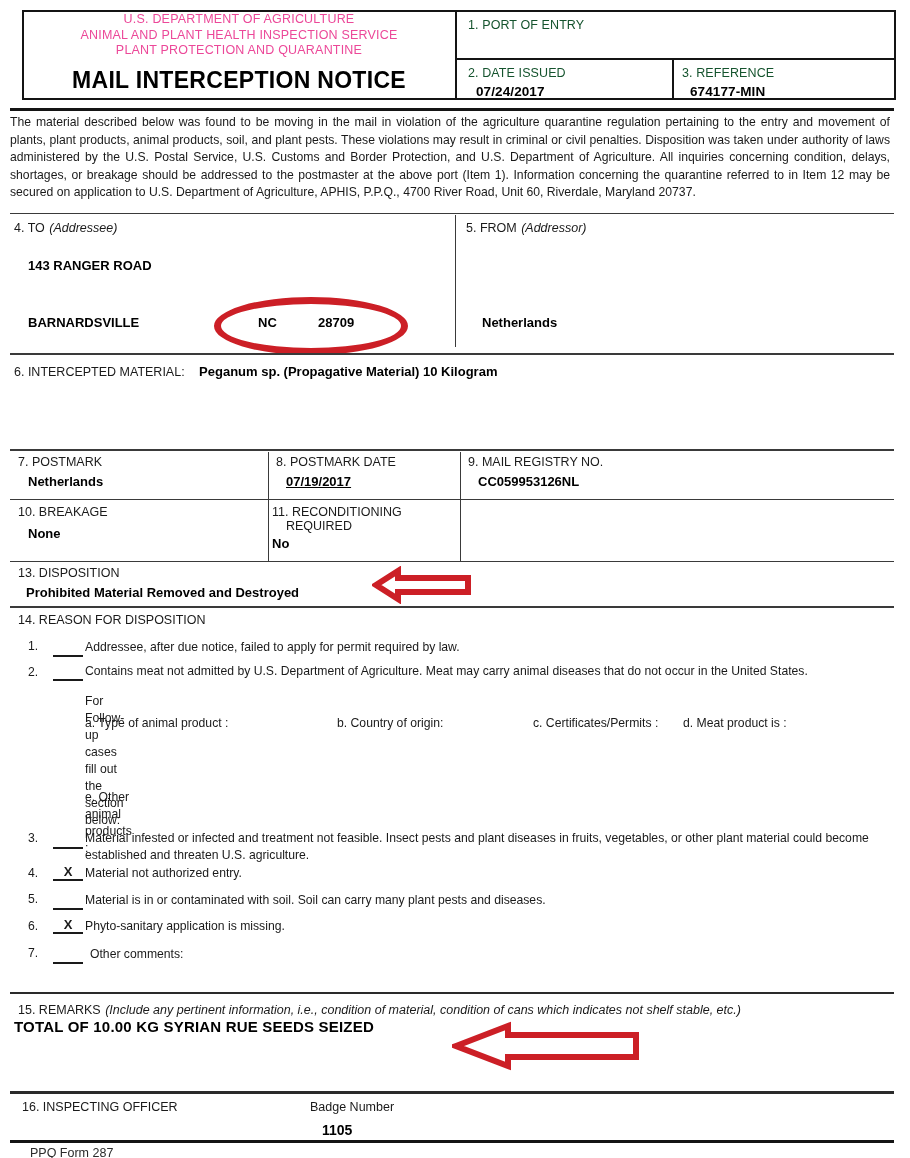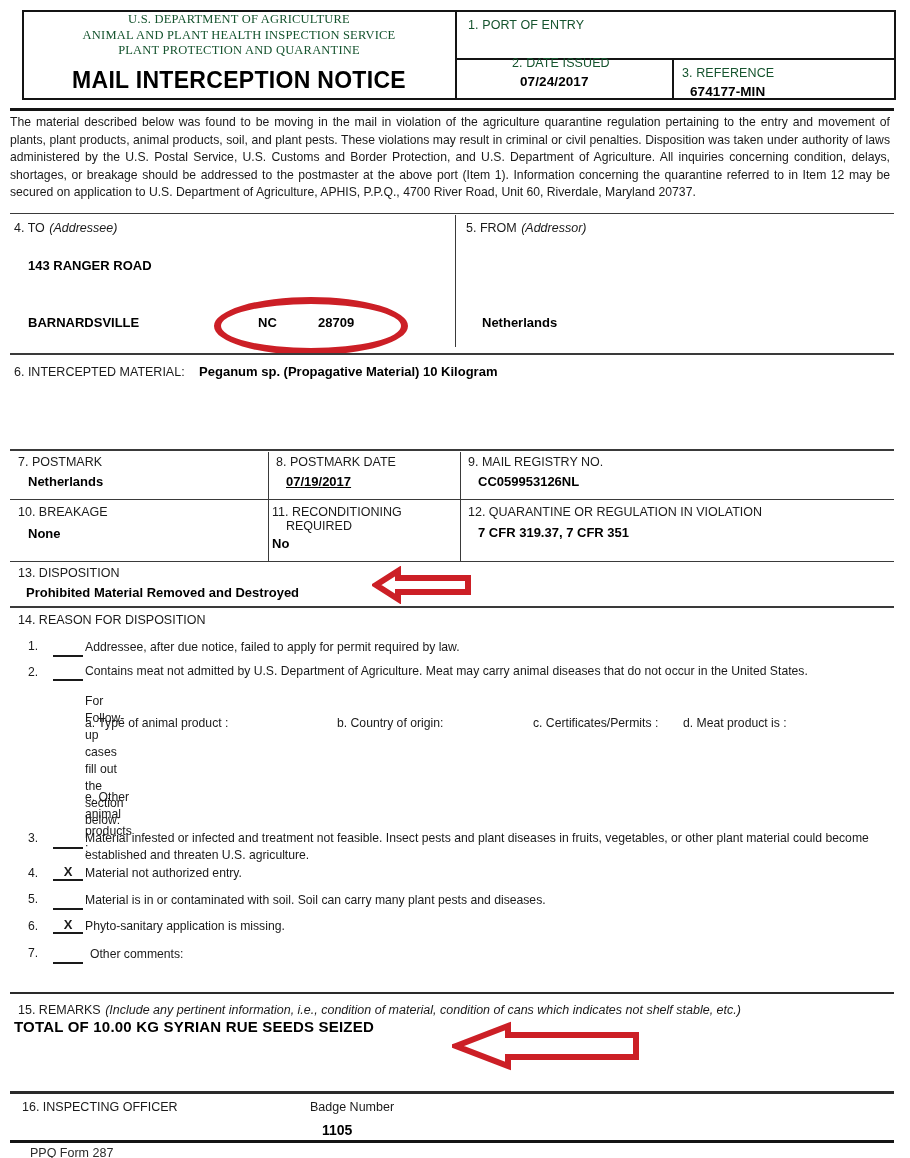--- a/index.html
+++ b/index.html
@@ -39,22 +39,21 @@
   .hdr-left {
     position: absolute;
     left: 24px; top: 12px;
     width: 430px; height: 88px;
     text-align: center;
   }
   .hdr-left .agency {
     font-size: 12.5px;
     line-height: 15.5px;
     letter-spacing: .2px;
-    color: #14532d;
-    font-family: Liberation Serif, serif;
+    color: #ec4899;
   }
   .hdr-left .form-title {
     margin-top: 8px;
     font-size: 23px;
     font-weight: bold;
     letter-spacing: .3px;
     color: #000;
   }
   .hdr-vdiv {
     position: absolute;
@@ -161,21 +160,21 @@
   </div>
 
   <div class="hdr-vdiv"></div>
   <div class="hdr-hdiv"></div>
   <div class="hdr-vdiv2"></div>
 
   <div class="cell" style="left:468px; top:18px; width:420px;">
     <div class="fld-label">1. PORT OF ENTRY</div>
   </div>
 
-  <div class="cell" style="left:468px; top:56px; width:200px;margin-left:44px;">
+  <div class="cell" style="left:468px; top:66px; width:200px;">
     <div class="fld-label">2. DATE ISSUED</div>
     <div class="fld-value" style="margin-top:4px; margin-left:8px;">07/24/2017</div>
   </div>
 
   <div class="cell" style="left:682px; top:66px; width:210px;">
     <div class="fld-label">3. REFERENCE</div>
     <div class="fld-value" style="margin-top:4px; margin-left:8px;">674177-MIN</div>
   </div>
 
   <div class="rule-heavy" style="left:10px; top:108px; width:884px; height:3px;"></div>
@@ -228,24 +227,20 @@
   <div class="rule-thin" style="left:10px; top:499px; width:884px; height:1px;"></div>
 
   <div class="cell" style="left:18px; top:505px; width:240px;">
     <div class="sec-label">10. BREAKAGE</div>
     <div class="bold-val" style="margin-top:7px; margin-left:10px;">None</div>
   </div>
   <div class="cell" style="left:272px; top:505px; width:180px;">
     <div class="sec-label">11. RECONDITIONING</div>
     <div class="sec-label" style="margin-left:14px;">REQUIRED</div>
     <div class="bold-val" style="margin-top:3px; ">No</div>
-  </div>
-  <div class="cell" style="left:468px; top:505px; width:420px;">
-    <div class="sec-label">12. QUARANTINE OR REGULATION IN VIOLATION</div>
-    <div class="bold-val" style="margin-top:6px; margin-left:10px;">7 CFR 319.37, 7 CFR 351</div>
   </div>
 
   <div class="rule-thin" style="left:268px; top:452px; width:1px; height:109px;"></div>
   <div class="rule-thin" style="left:460px; top:452px; width:1px; height:109px;"></div>
   <div class="rule-thin" style="left:10px; top:561px; width:884px; height:1px;"></div>
 
   <div class="cell" style="left:18px; top:566px;">
     <div class="sec-label">13. DISPOSITION</div>
     <div class="bold-val" style="margin-top:5px; margin-left:8px;">Prohibited Material Removed and Destroyed</div>
   </div>

